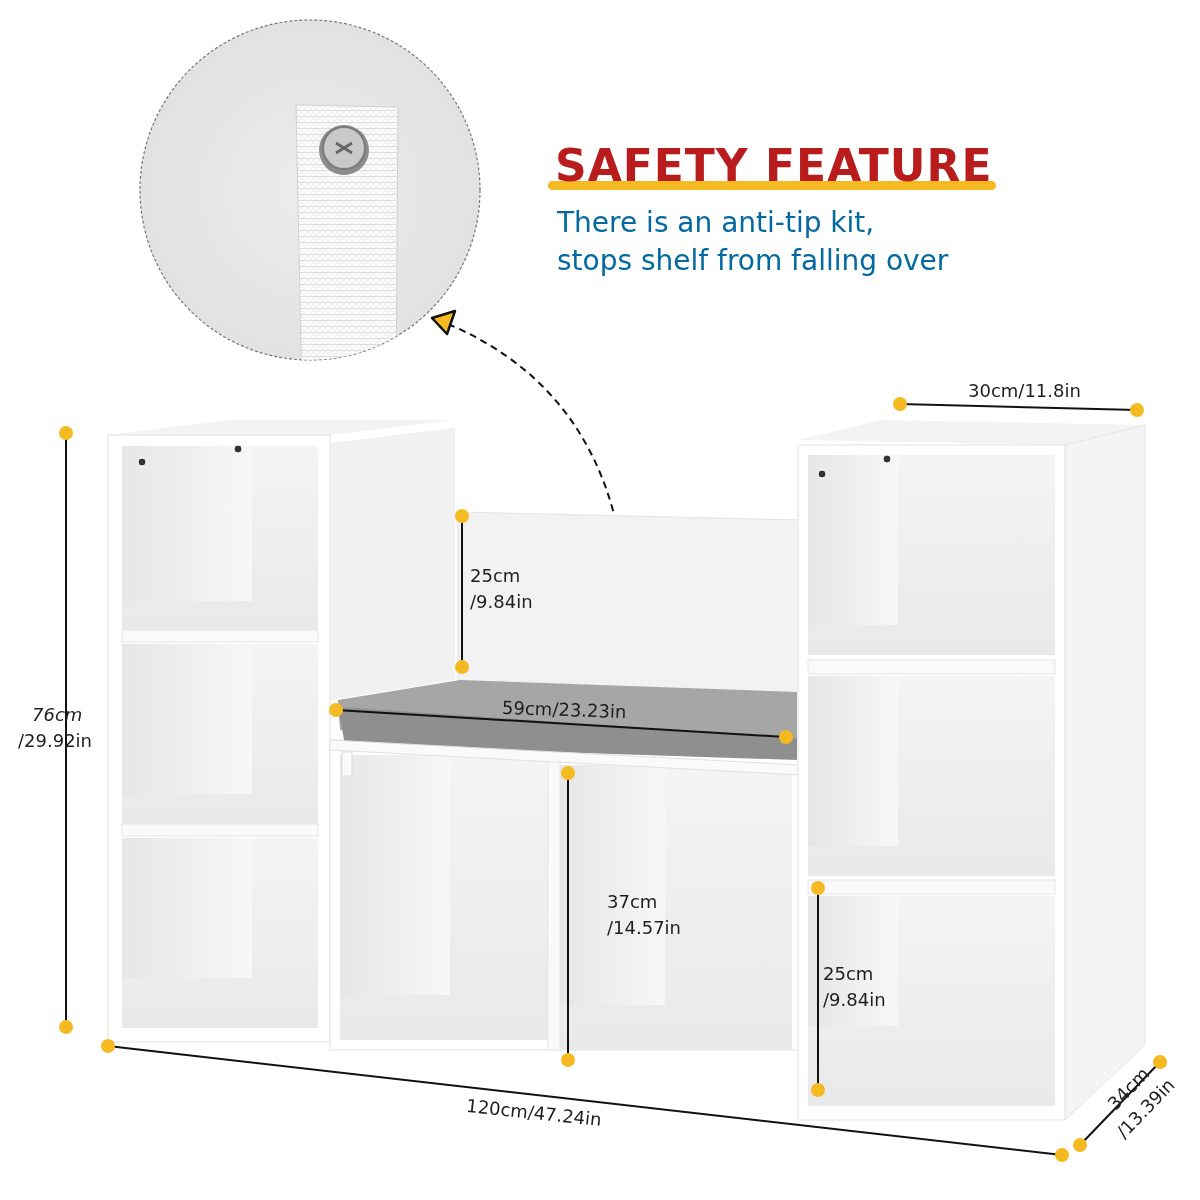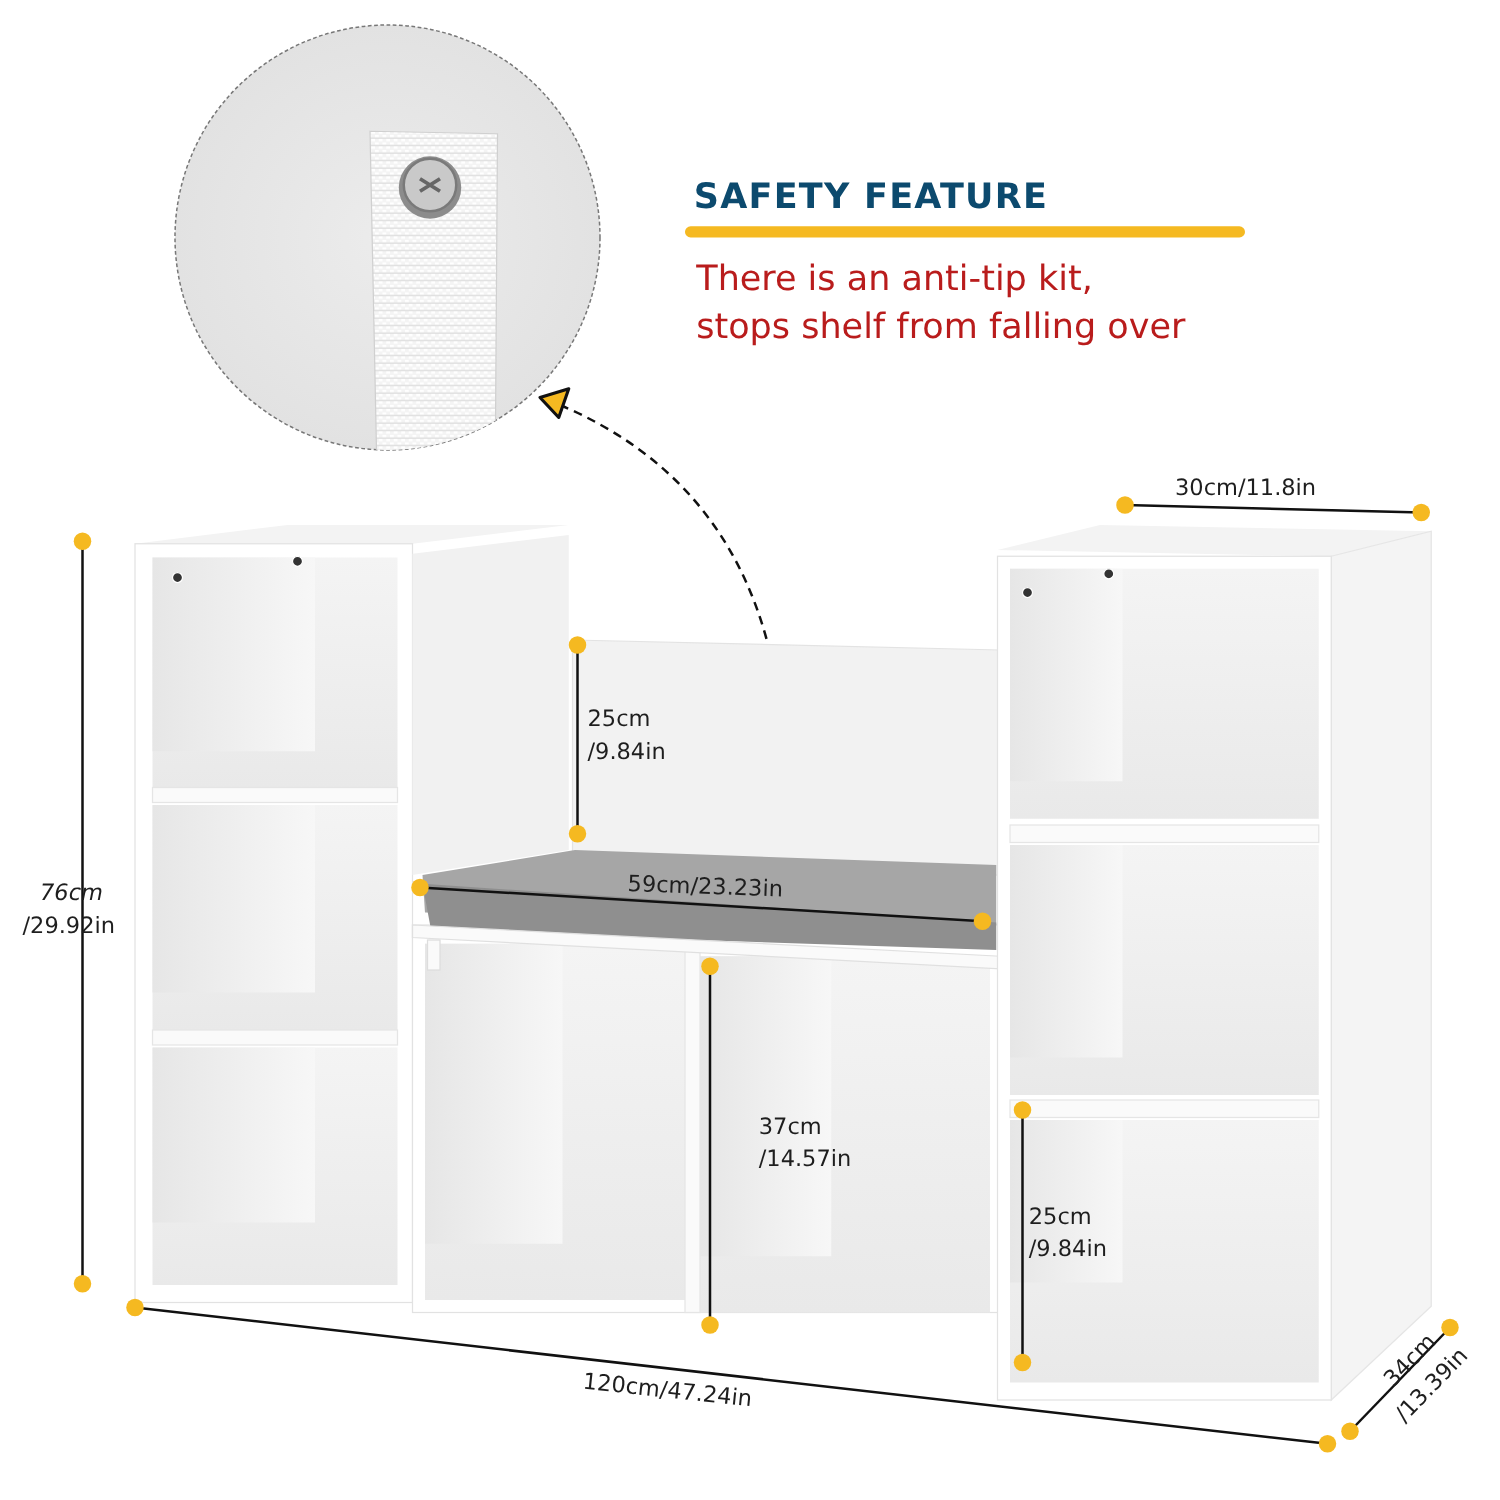--- a/index.html
+++ b/index.html
@@ -1,21 +1,21 @@
 <!DOCTYPE html>
 <html><head>
 <meta charset="utf-8">
 <style>
   html,body{margin:0;padding:0;background:#ffffff;}
   body{width:1200px;height:1200px;position:relative;overflow:hidden;font-family:"DejaVu Sans","Liberation Sans",sans-serif;color:#2b2b2b;}
   .abs{position:absolute;}
   svg.scene{position:absolute;left:0;top:0;}
-  .title{left:555px;top:140px;font-size:28px;font-weight:bold;color:#0c4a6e;letter-spacing:1px;white-space:nowrap;font-family:"DejaVu Sans",sans-serif;}
+  .title{left:555px;top:140px;font-size:44px;font-weight:bold;color:#b91c1c;letter-spacing:1px;white-space:nowrap;font-family:"DejaVu Sans",sans-serif;}
   .title-underline{left:548px;top:181px;width:448px;height:9px;border-radius:5px;background:#f5b921;}
-  .desc{left:557px;top:204px;font-size:28px;line-height:38px;color:#b91c1c;white-space:nowrap;font-family:"DejaVu Sans",sans-serif;}
+  .desc{left:557px;top:204px;font-size:28px;line-height:38px;color:#0369a1;white-space:nowrap;font-family:"DejaVu Sans",sans-serif;}
   .dim{font-size:18px;line-height:26px;color:#1e1e1e;white-space:nowrap;font-family:"DejaVu Sans",sans-serif;}
 </style>
 </head>
 <body>
 
 <svg class="scene" width="1200" height="1200" viewBox="0 0 1200 1200">
   <defs>
     <linearGradient id="innerL" x1="0" x2="1" y1="0" y2="0">
       <stop offset="0" stop-color="#e6e6e6"></stop>
         <stop offset="1" stop-color="#f7f7f7"></stop>
@@ -132,21 +132,21 @@
   </g>
 </svg>
 
 <div class="abs title-underline"></div>
 <div class="abs title">SAFETY FEATURE</div>
 <div class="abs desc">
   <div>There is an anti-tip kit,</div>
   <div>stops shelf from falling over</div>
 </div>
 
-<div class="abs dim" style="left:940px;top:378px;">30cm/11.8in</div>
+<div class="abs dim" style="left:968px;top:378px;">30cm/11.8in</div>
 
 <div class="abs dim" style="left:28px;top:702px;">
   <div style="padding-left:4px;font-style:italic;">76cm</div>
   <div style="margin-left:-10px;">/29.92in</div>
 </div>
 
 <div class="abs dim" style="left:470px;top:563px;">
   <div>25cm</div>
   <div>/9.84in</div>
 </div>

